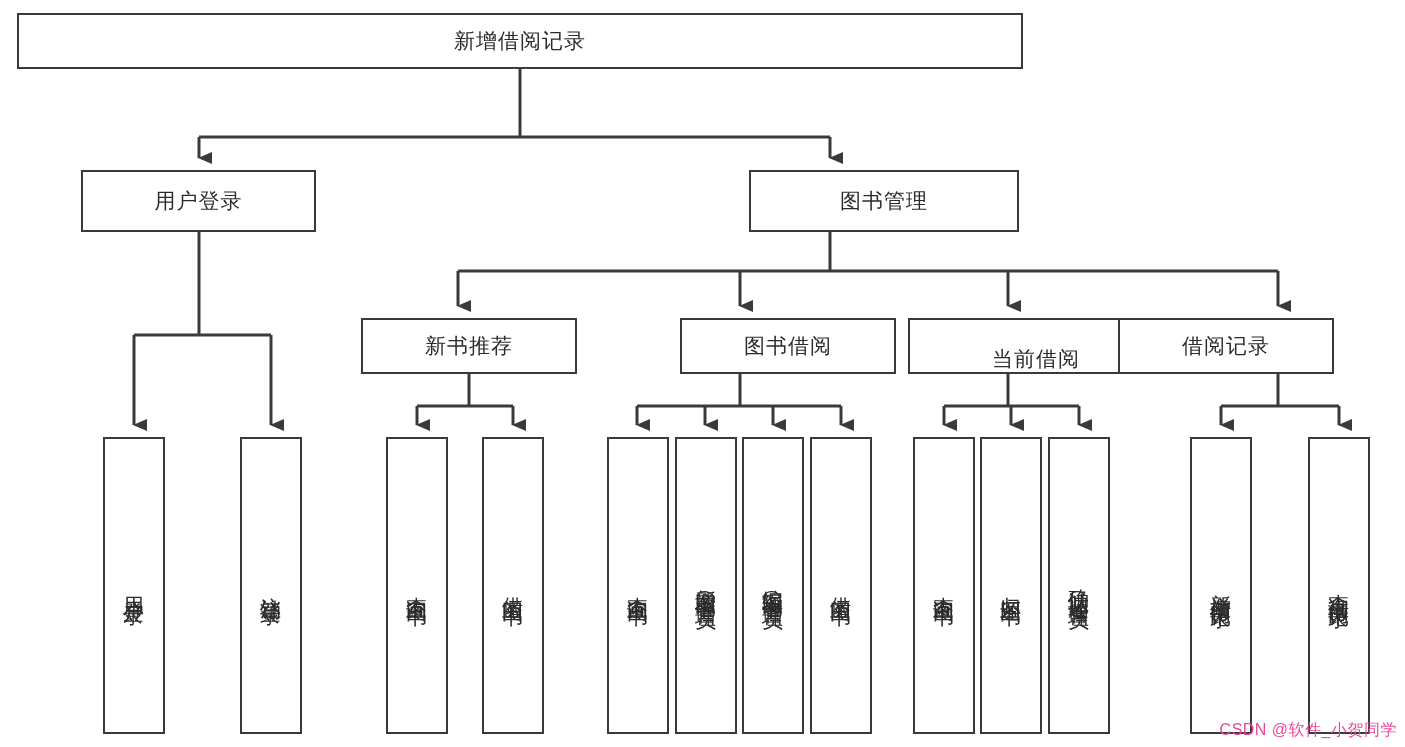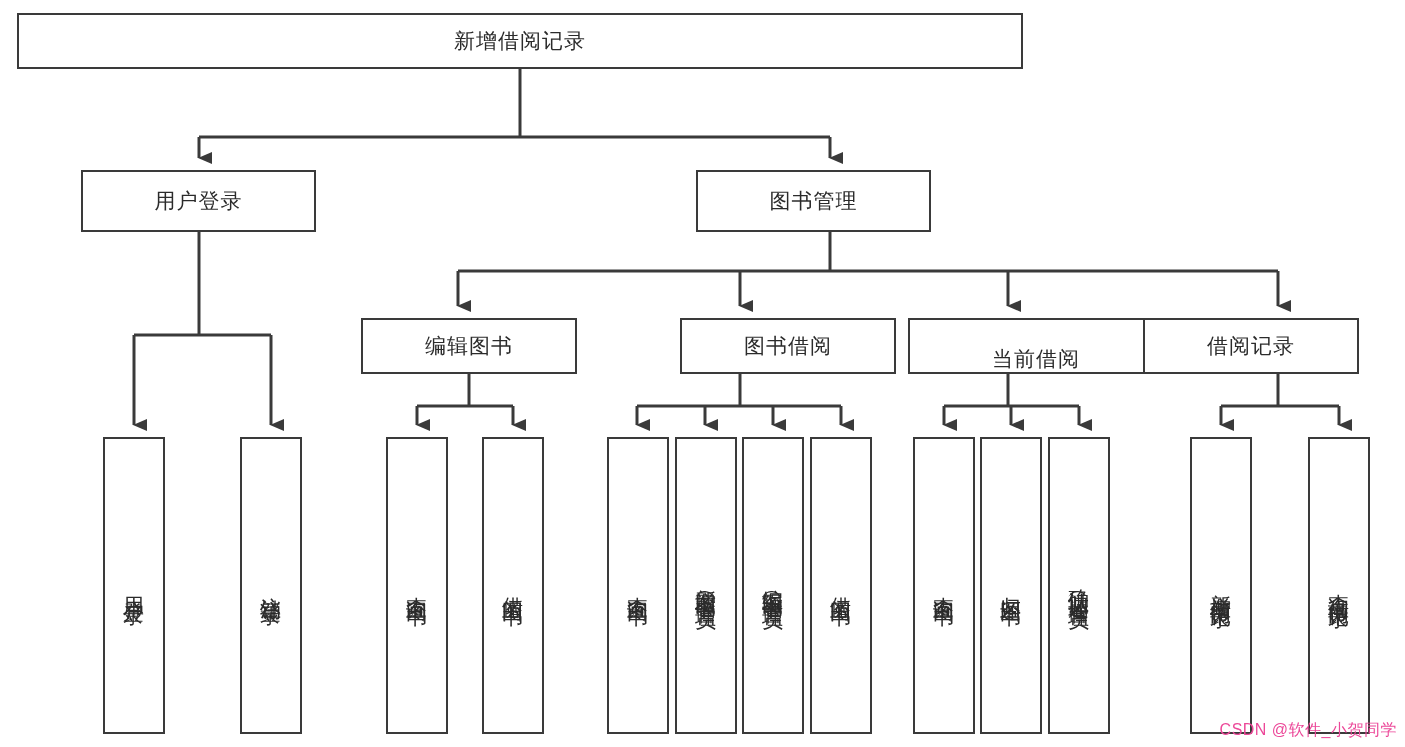--- a/index.html
+++ b/index.html
@@ -127,34 +127,34 @@
     </g>
   </svg>
 
   <div class="node h" style="left:17px; top:13px; width:1006px; height:56px;">
     <span class="label">新增借阅记录</span>
   </div>
 
   <div class="node h" style="left:81px; top:170px; width:235px; height:62px;">
     <span class="label">用户登录</span>
   </div>
-  <div class="node h" style="left:696px; top:170px; width:235px; height:62px;">
+  <div class="node h" style="left:749px; top:170px; width:270px; height:62px;">
     <span class="label">图书管理</span>
   </div>
 
   <div class="node h" style="left:361px; top:318px; width:216px; height:56px;">
-    <span class="label">编辑图书</span>
+    <span class="label">新书推荐</span>
   </div>
   <div class="node h" style="left:632px; top:318px; width:216px; height:56px;margin-left:48px;">
     <span class="label">图书借阅</span>
   </div>
   <div class="node h" style="left:908px; top:318px; width:256px; height:56px;align-items:flex-end;">
     <span class="label">当前借阅</span>
   </div>
-  <div class="node h" style="left:1143px; top:318px; width:216px; height:56px;">
+  <div class="node h" style="left:1118px; top:318px; width:216px; height:56px;">
     <span class="label">借阅记录</span>
   </div>
 
   <div class="node v" style="left:103px; top:437px; width:62px; height:297px;">
     <span class="label">用户登录</span>
   </div>
   <div class="node v" style="left:240px; top:437px; width:62px; height:297px;">
     <span class="label">注销登录</span>
   </div>
 

